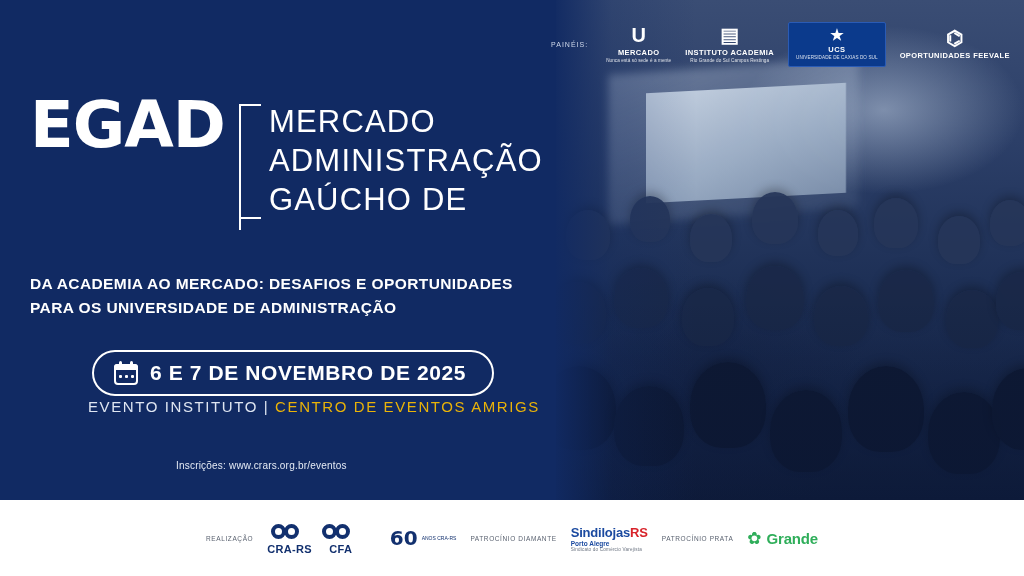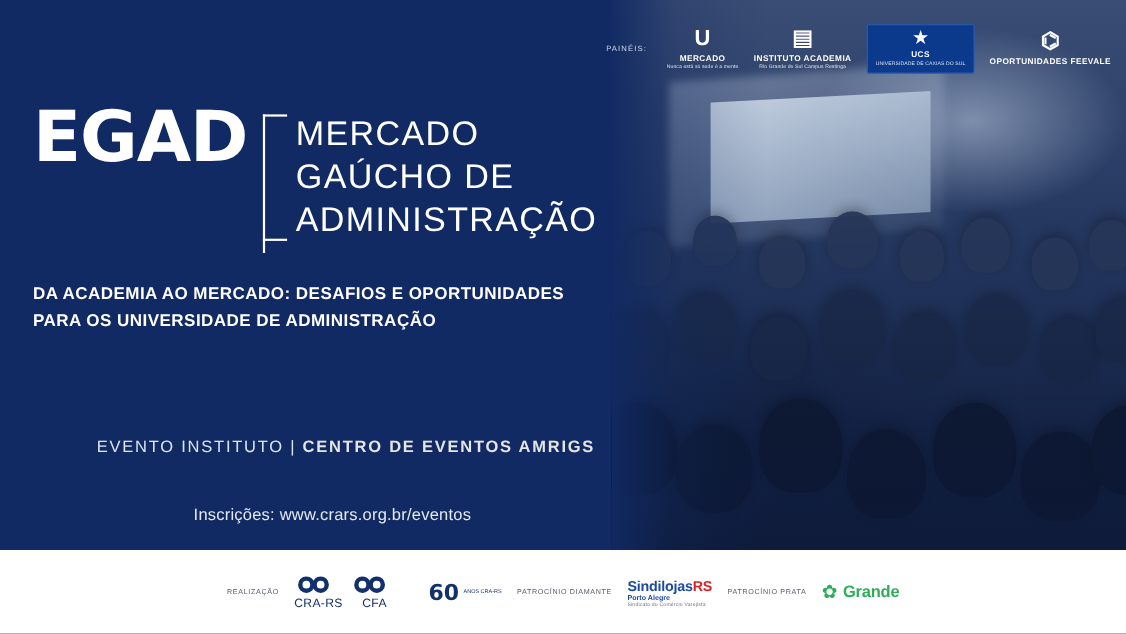--- a/index.html
+++ b/index.html
@@ -133,21 +133,21 @@
     font-size: 31px;
     font-weight: 400;
     letter-spacing: 1.2px;
     color: #ffffff;
     line-height: 1.26;
     font-family: "Liberation Sans", sans-serif;
   }
 
   .tagline {
     position: absolute;
-    left: 30px; top: 256px;
+    left: 30px; top: 272px;
     width: 520px;
   }
   .tagline div {
     font-size: 15.5px;
     font-weight: 700;
     letter-spacing: 0.4px;
     color: #ffffff;
     line-height: 1.55;
   }
 
@@ -190,26 +190,26 @@
     color: #ffffff;
   }
 
   .venue {
     position: absolute;
     left: 88px; top: 398px;
     font-size: 15px;
     letter-spacing: 1.6px;
     color: #dfe6f2;
   }
-  .venue .bold { font-weight: 700; color: #e5e5e5; }
+  .venue .bold { font-weight: 400; color: #eab308; }
 
   .inscricoes {
     position: absolute;
     left: 176px; top: 460px;
-    font-size: 15px;
+    font-size: 10px;
     color: #e4eaf4;
     letter-spacing: 0.2px;
   }
 
   
   .paineis {
     position: absolute;
     right: 14px; top: 22px;
     display: flex;
     align-items: center;
@@ -282,21 +282,21 @@
     position: absolute;
     width: 15px; height: 15px;
     border-radius: 50%;
     border: 4px solid #12306e;
     top: 2px;
   }
   .crars-mark span.a, .cfa-mark span.a { left: 0; }
   .crars-mark span.b, .cfa-mark span.b { left: 13px; }
   .f-name {
     font-size: 11px;
-    font-weight: 400;
+    font-weight: 700;
     color: #12306e;
     letter-spacing: 0.3px;
     margin-top: 1px;
   }
   .sixty {
     display: flex; align-items: center; gap: 4px; margin-left: 20px;
   }
   .sixty-num {
     font-size: 20px; font-weight: 700; color: #12306e; line-height: 1;
     font-family: "DejaVu Sans", sans-serif;
@@ -386,30 +386,42 @@
 
     <div class="title-block">
       <div class="egad-wrap">
         <div class="egad">EGAD</div>
       </div>
       <div class="bracket">
         <div class="bracket-bottom"></div>
       </div>
       <div class="subtitle-lines">
         <div>MERCADO</div>
+        <div>ADMINISTRAÇÃO</div>
         <div>GAÚCHO DE</div>
-        <div>ADMINISTRAÇÃO</div>
       </div>
     </div>
 
     <div class="tagline">
       <div>DA ACADEMIA AO MERCADO: DESAFIOS E OPORTUNIDADES</div>
       <div>PARA OS UNIVERSIDADE DE ADMINISTRAÇÃO</div>
     </div>
 
+    <div class="date-pill">
+      <span class="cal-icon">
+        <span class="body"></span>
+        <span class="bar"></span>
+        <span class="peg1"></span>
+        <span class="peg2"></span>
+        <span class="dot" style="left:5px; top:14px;"></span>
+        <span class="dot" style="left:11px; top:14px;"></span>
+        <span class="dot" style="left:17px; top:14px;"></span>
+      </span>
+      <span class="date-text">6 E 7 DE NOVEMBRO DE 2025</span>
+    </div>
 
     <div class="venue">
       <span>EVENTO INSTITUTO |</span>
       <span class="bold">CENTRO DE EVENTOS AMRIGS</span>
     </div>
 
     <div class="inscricoes">Inscrições: www.crars.org.br/eventos</div>
   </div>
 
   <div class="footer">

